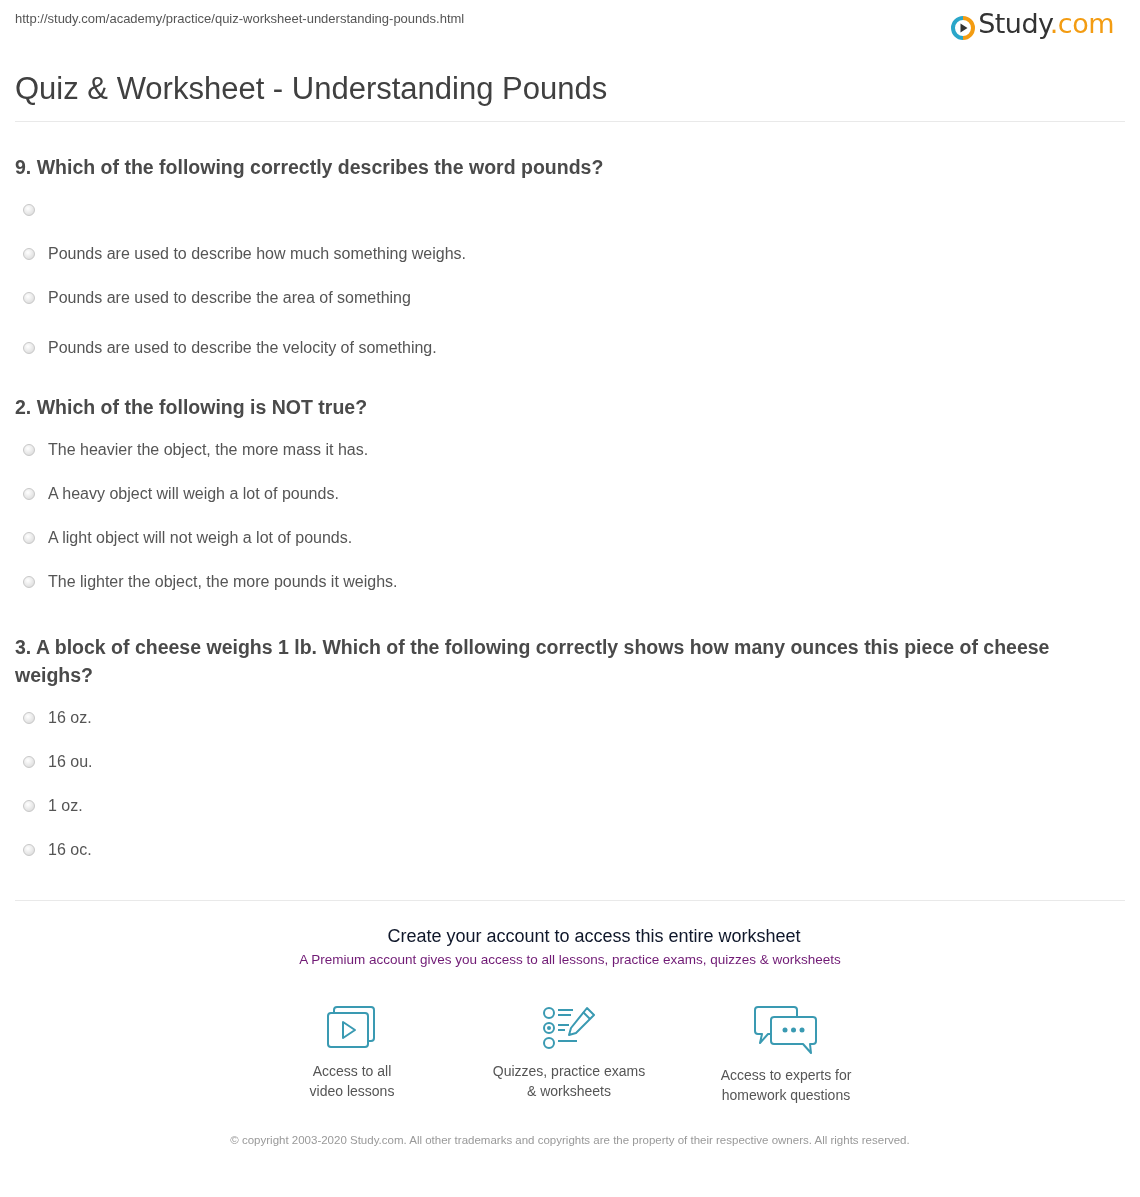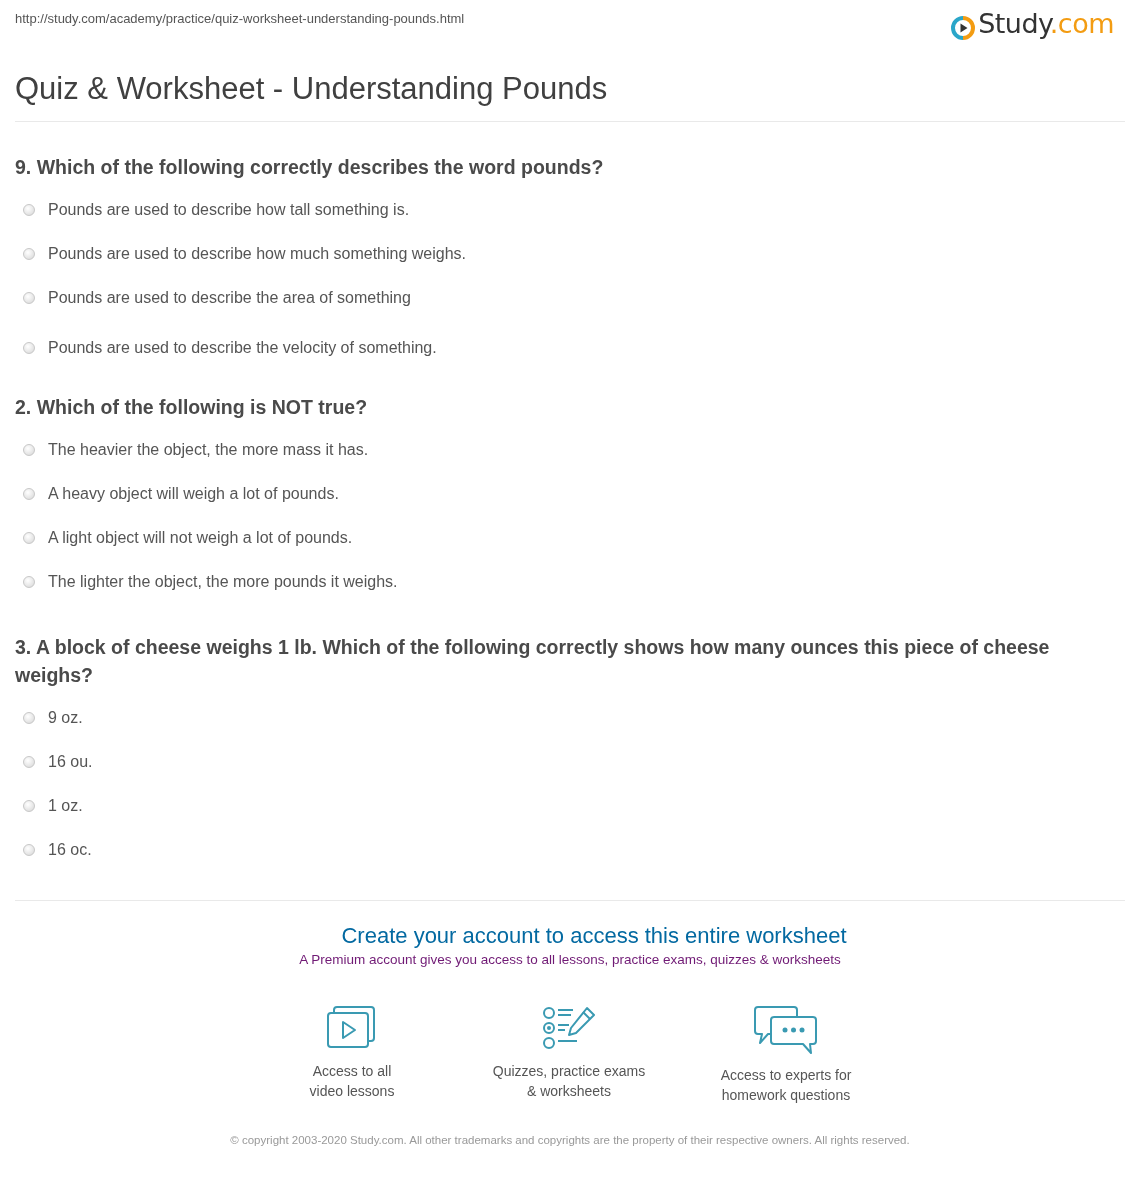--- a/index.html
+++ b/index.html
@@ -52,21 +52,21 @@
       width: 10px; height: 10px; border-radius: 50%;
       border: 1px solid #c8c8c8;
       background: radial-gradient(circle at 40% 35%, #ffffff 0%, #e2e2e2 70%, #cfcfcf 100%);
       margin-right: 13px;
     }
     .option-label { font-size: 16px; color: #555555; }
     .cta {
       position: absolute; left: 0; right: 0; top: 922px; text-align: center;
     }
     .cta-title {
-      margin: 0; font-size: 22px; font-weight: normal; color: #0369a1;
+      margin: 0; font-size: 18px; font-weight: normal; color: #0f172a;
       line-height: 28px;
       padding-left: 48px;
     }
     .cta-sub {
       margin: 0; font-size: 13.5px; color: #701a75; line-height: 20px;
     }
     .feature {
       position: absolute; top: 1005px; width: 200px; text-align: center;
     }
     .feature svg { display: block; margin: 0 auto; }
@@ -93,21 +93,20 @@
 </div>
 
 <h1 class="page-title">Quiz &amp; Worksheet - Understanding Pounds</h1>
 <div class="divider" style="top:121px;"></div>
 
 <div class="question" style="top:153px;">
   <p class="q-text">9. Which of the following correctly describes the word pounds?</p>
 </div>
 <label class="option" style="top:199px; left:23px;">
   <span class="radio"></span>
-  <span class="option-label">Pounds are used to describe how tall something is.</span>
 </label>
 <label class="option" style="top:243px; left:23px;">
   <span class="radio"></span>
   <span class="option-label">Pounds are used to describe how much something weighs.</span>
 </label>
 <label class="option" style="top:287px; left:23px;">
   <span class="radio"></span>
   <span class="option-label">Pounds are used to describe the area of something</span>
 </label>
 <label class="option" style="top:331px; left:23px;margin-top:6px;">
@@ -133,21 +132,21 @@
 <label class="option" style="top:571px; left:23px;">
   <span class="radio"></span>
   <span class="option-label">The lighter the object, the more pounds it weighs.</span>
 </label>
 
 <div class="question" style="top:633px;">
   <p class="q-text">3. A block of cheese weighs 1 lb. Which of the following correctly shows how many ounces this piece of cheese weighs?</p>
 </div>
 <label class="option" style="top:707px; left:23px;">
   <span class="radio"></span>
-  <span class="option-label">9 oz.</span>
+  <span class="option-label">16 oz.</span>
 </label>
 <label class="option" style="top:751px; left:23px;">
   <span class="radio"></span>
   <span class="option-label">16 ou.</span>
 </label>
 <label class="option" style="top:795px; left:23px;">
   <span class="radio"></span>
   <span class="option-label">1 oz.</span>
 </label>
 <label class="option" style="top:839px; left:23px;">

